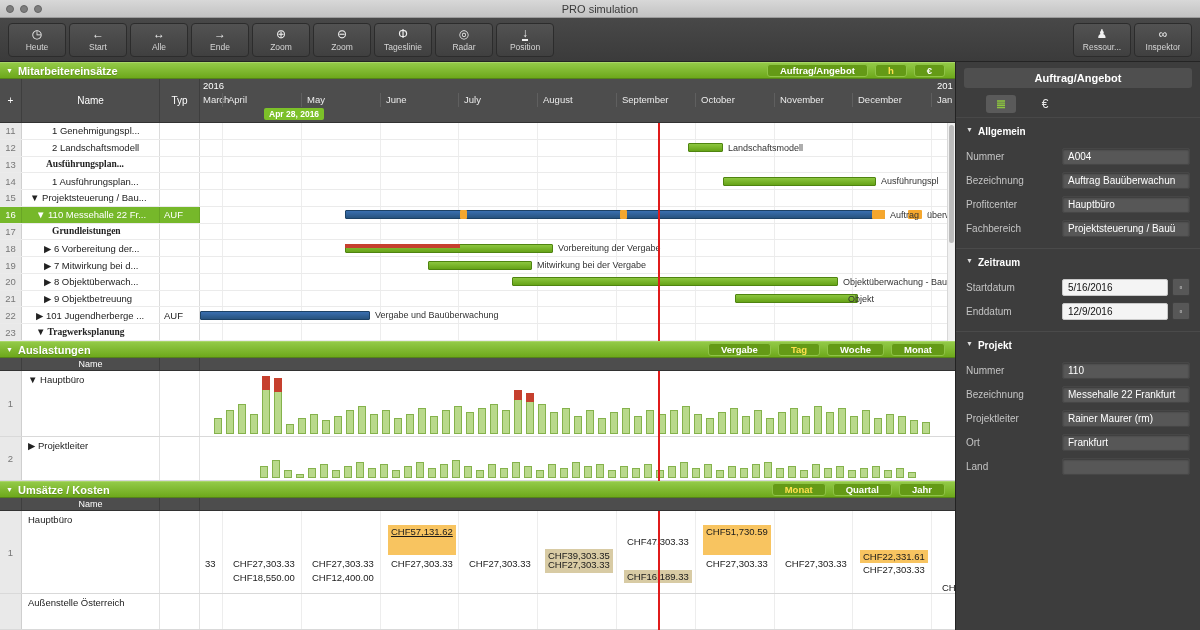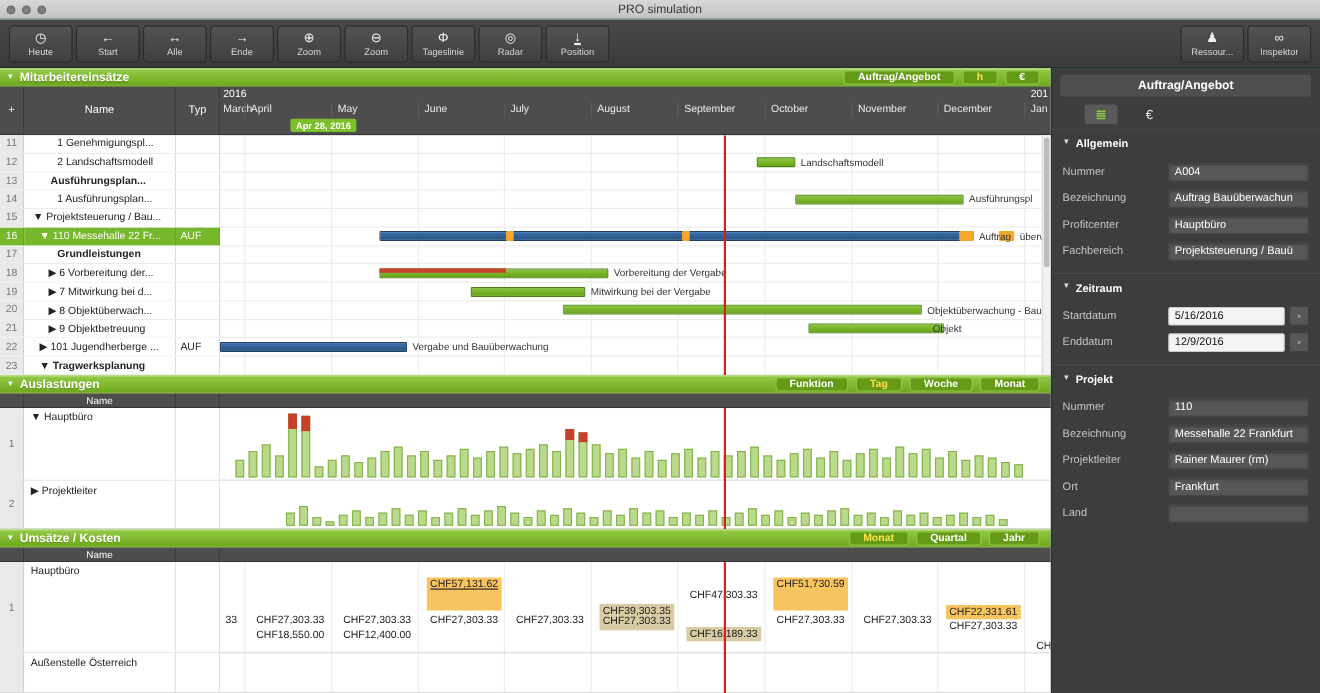--- a/index.html
+++ b/index.html
@@ -1,17 +1,17 @@
 <!DOCTYPE html>
 <html><head>
 <meta charset="utf-8">
 <style>
   html,body{margin:0;padding:0;background:#222;}
   *{font-family:"Liberation Sans", sans-serif;}
-  #window{width:1200px;height:630px;position:relative;overflow:hidden;background:#0f766e;margin:0 auto;}
+  #window{width:1200px;height:630px;position:relative;overflow:hidden;background:#84cc16;margin:0 auto;}
 
   
   #titlebar{height:18px;background:linear-gradient(#d8d8d8,#c2c2c2);border-bottom:1px solid #9b9b9b;box-sizing:border-box;display:flex;align-items:center;position:relative;}
   .tl-dot{width:8px;height:8px;border-radius:50%;background:#7d7d7d;border:1px solid #656565;box-sizing:border-box;margin-left:6px;}
   #title{position:absolute;left:0;right:0;text-align:center;font-size:11px;color:#3a3a3a;}
 
   
   #toolbar{height:44px;background:linear-gradient(#484848,#3b3b3b);border-bottom:1px solid #242424;box-sizing:border-box;display:flex;justify-content:space-between;align-items:center;padding:0 8px;}
   .tgroup{display:flex;gap:3px;align-items:center;}
   .tbtn{width:58px;height:34px;background:linear-gradient(#525252,#404040);border:1px solid #2c2c2c;border-radius:4px;display:flex;flex-direction:column;align-items:center;justify-content:center;gap:1px;box-sizing:border-box;cursor:default;}
@@ -43,21 +43,21 @@
   #badge{position:absolute;top:29px;height:12px;background:#7cc029;border-radius:2px;color:#fff;font-size:8.5px;font-weight:bold;display:flex;align-items:center;padding:0 5px;white-space:nowrap;}
 
   
   #gantt-rows{height:218px;position:relative;background:#fff;overflow:hidden;display:flex;flex-direction:column;}
   .vgrid{position:absolute;top:0;bottom:0;border-left:1px solid #ededed;}
   .redline{position:absolute;top:0;bottom:0;width:2px;background:#e01b1b;z-index:30;}
   .grow{flex:1;display:flex;border-bottom:1px solid #ebebeb;box-sizing:border-box;position:relative;}
   .gc-num{width:22px;flex:none;background:#e9e9e9;border-right:1px solid #cfcfcf;color:#777;font-size:9.5px;display:flex;align-items:center;justify-content:center;box-sizing:border-box;}
   .gc-name{width:138px;flex:none;border-right:1px solid #dcdcdc;font-size:9.5px;color:#222;display:flex;align-items:center;box-sizing:border-box;white-space:nowrap;overflow:hidden;background:#fff;}
   .gc-typ{width:40px;flex:none;border-right:1px solid #dcdcdc;font-size:9.5px;color:#222;display:flex;align-items:center;padding-left:4px;box-sizing:border-box;background:#fff;}
-  .grow.bold .gc-name{font-weight:bold;}
+  .grow.bold .gc-name{font-weight:bold;font-family:Liberation Serif, serif;}
   .grow.sel .gc-num,.grow.sel .gc-name,.grow.sel .gc-typ{background:#76b82a;color:#fff;border-right-color:#69a625;}
   .gc-tl{flex:1;position:relative;}
   .bar{position:absolute;top:3.5px;height:9px;border-radius:1px;z-index:10;box-sizing:border-box;}
   .bar-g{background:linear-gradient(#8cc63f,#66a317);border:1px solid #4f8410;}
   .bar-b{background:linear-gradient(#3a6fb0,#27537f);border:1px solid #1d4266;}
   .bar-o{background:#f5a72e;z-index:12;}
   .bar-redtop{position:absolute;top:3.5px;height:4.5px;background:#c6402e;z-index:11;}
   .blabel{position:absolute;top:0;height:16.8px;line-height:16.8px;font-size:9px;color:#333;white-space:nowrap;z-index:13;}
   #gantt-scroll{position:absolute;top:0;right:0;bottom:0;width:8px;background:#f1f1f1;border-left:1px solid #d8d8d8;z-index:40;box-sizing:border-box;}
   #gantt-thumb{position:absolute;top:2px;left:1px;width:5px;height:118px;background:#bcbcbc;border-radius:3px;}
@@ -335,21 +335,21 @@
           <div id="gantt-thumb"></div>
         </div>
         </div>
 
       <div class="greenbar">
         <div class="gb-left">
           <span class="gb-arrow">▼</span>
           <span class="gb-title">Auslastungen</span>
         </div>
         <div class="gb-btns" id="gb2-btns">
-            <div class="gbtn">Funktion</div>
+            <div class="gbtn">Vergabe</div>
             <div class="gbtn sel">Tag</div>
             <div class="gbtn">Woche</div>
             <div class="gbtn">Monat</div>
           </div>
       </div>
 
       <div class="subheader">
         <div class="sh-cell sh-num"></div>
         <div class="sh-cell sh-name">Name</div>
         <div class="sh-cell sh-extra"></div>

